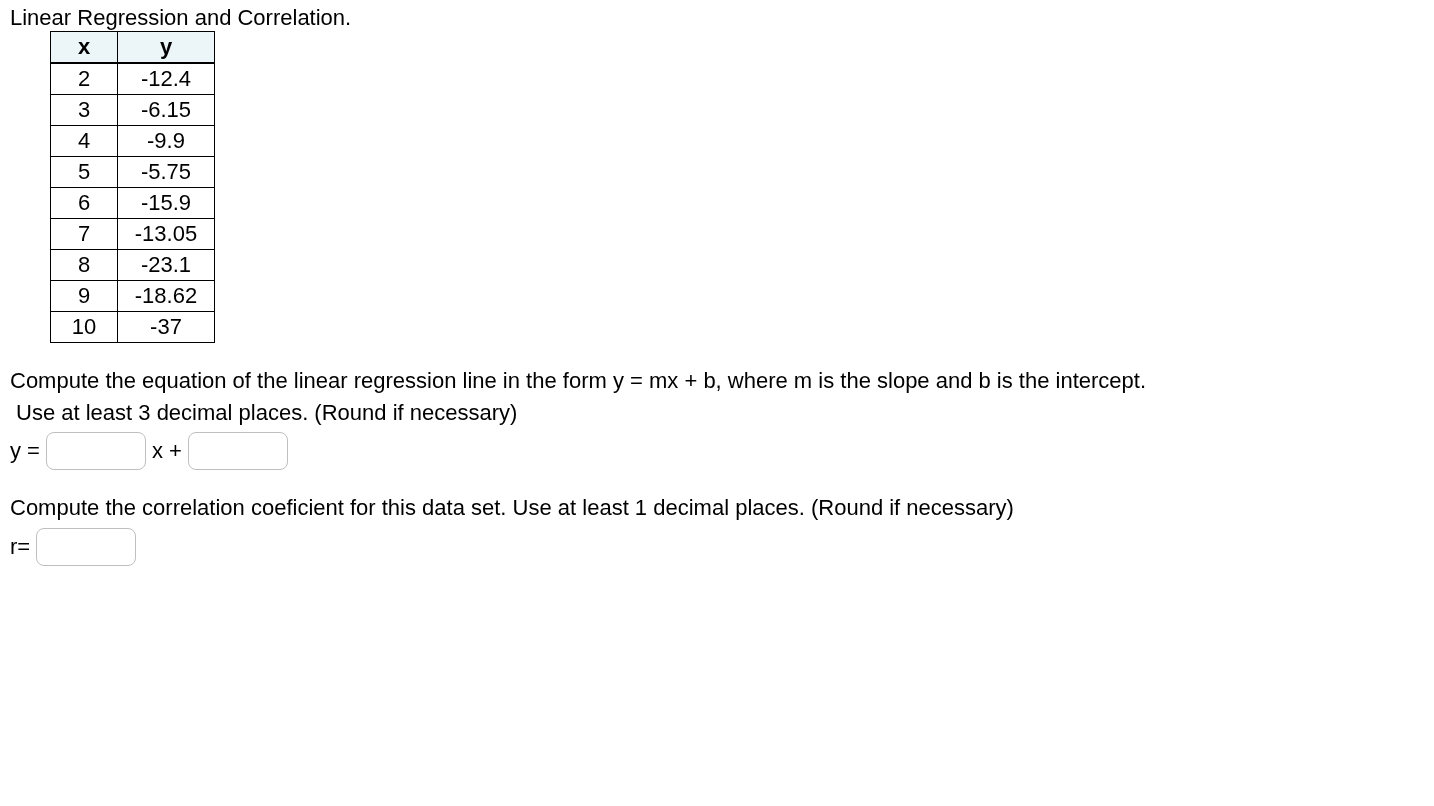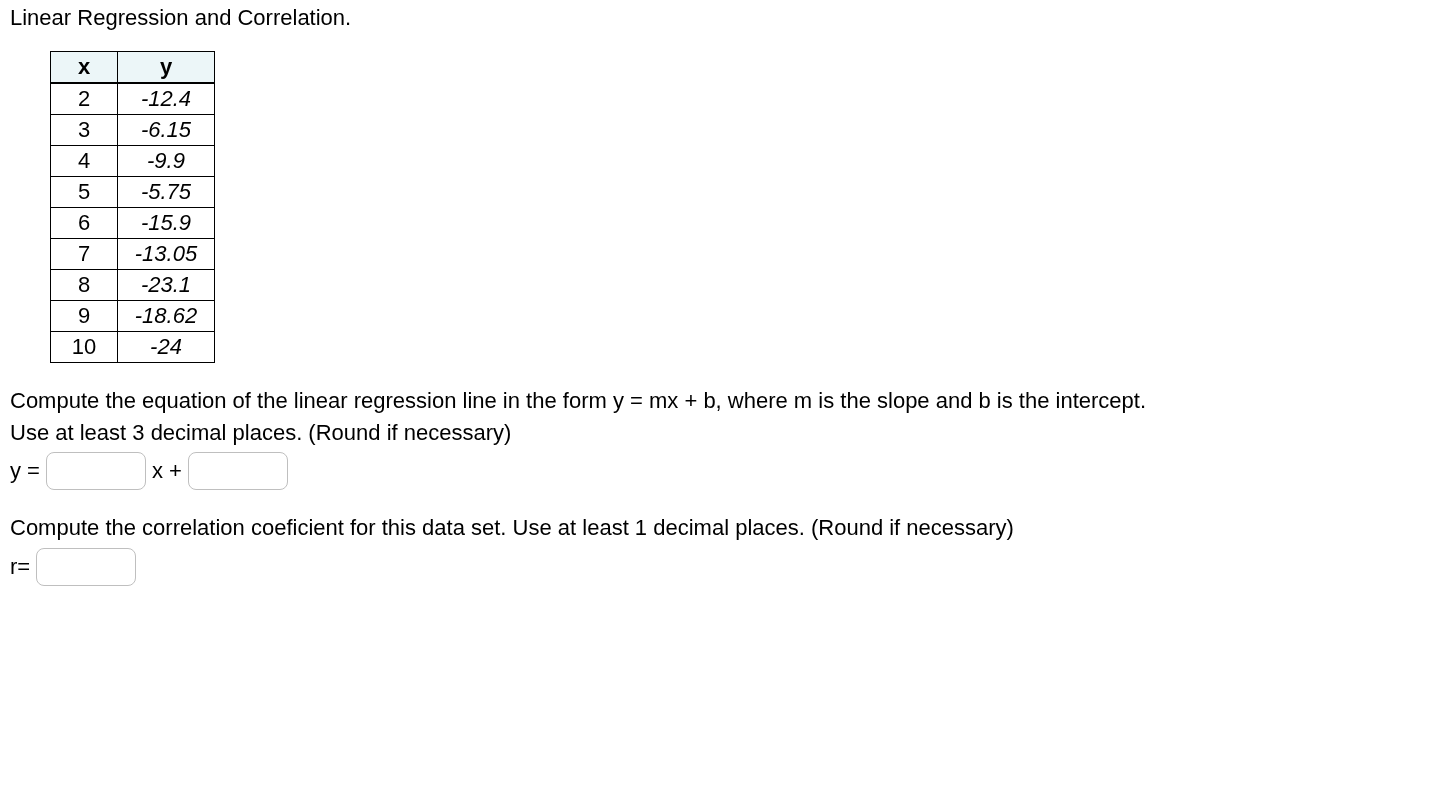--- a/index.html
+++ b/index.html
@@ -4,21 +4,21 @@
   <style>
     body {
       font-family: "Trebuchet MS", "Lucida Sans Unicode", "Lucida Grande", sans-serif;
       font-size: 22px;
       color: #000;
       margin: 0;
       padding: 5px 10px;
       background: #fff;
     }
     .title {
-      margin-bottom: 20px;
+      margin-bottom: 0;
     }
     table.data-table {
       border-collapse: collapse;
       margin-left: 40px;
       margin-bottom: 24px;
     }
     table.data-table th,
     table.data-table td {
       border: 1px solid #000;
       text-align: center;
@@ -27,21 +27,20 @@
       font-size: 22px;
       font-weight: normal;
     }
     table.data-table th {
       background: #ecf6f8;
       font-weight: bold;
       border-bottom: 2px solid #000;
     }
     table.data-table td.ycol {
       min-width: 80px;
-      font-style: italic;
     }
     .para {
       margin-bottom: 4px;
       line-height: 1.25;
     }
     .eq-row {
       display: flex;
       align-items: center;
       gap: 6px;
       margin-bottom: 24px;
@@ -97,28 +96,28 @@
     <tr>
         <td>8</td>
         <td class="ycol">-23.1</td>
       </tr>
     <tr>
         <td>9</td>
         <td class="ycol">-18.62</td>
       </tr>
     <tr>
         <td>10</td>
-        <td class="ycol">-24</td>
+        <td class="ycol">-37</td>
       </tr>
   </tbody>
 </table>
 
 <div class="para">Compute the equation of the linear regression line in the form y = mx + b, where m is the slope and b is the intercept.</div>
 
-<div class="para" style="margin-bottom:6px;">Use at least 3 decimal places. (Round if necessary)</div>
+<div class="para" style="margin-bottom:6px;margin-left:6px;">Use at least 3 decimal places. (Round if necessary)</div>
 
 <div class="eq-row">
   <span>y =</span>
   <input class="answer" type="text" value="" style="">
   <span>x +</span>
   <input class="answer" type="text" value="" style="">
 </div>
 
 <div class="para" style="margin-bottom:6px;">Compute the correlation coeficient for this data set. Use at least 1 decimal places. (Round if necessary)</div>
 

